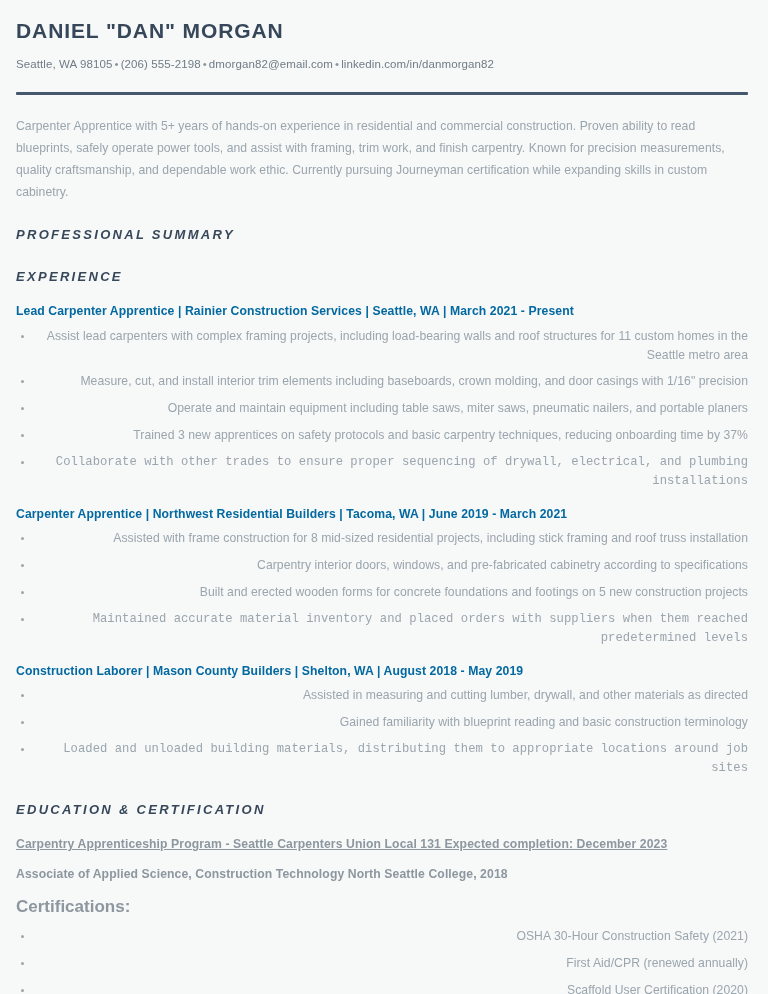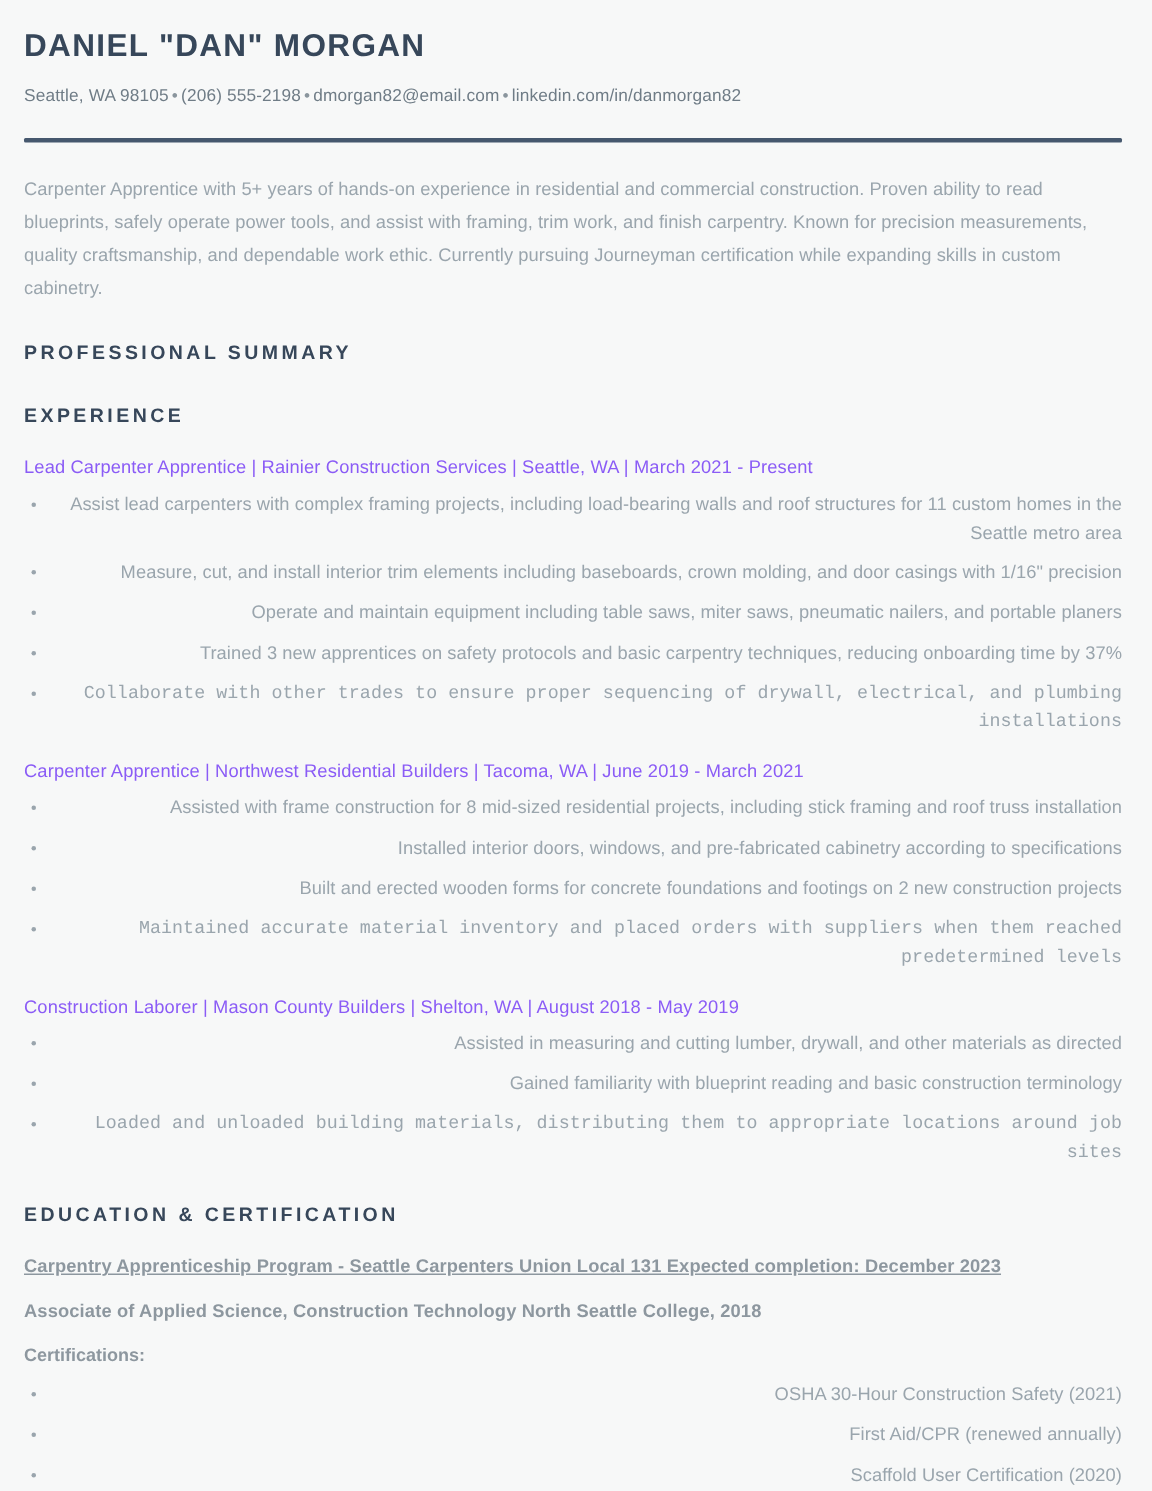--- a/index.html
+++ b/index.html
@@ -63,29 +63,30 @@
 
   
   .section { margin-top: 22px; }
   .section-title {
     font-size: 13px;
     font-weight: bold;
     color: #37475a;
     letter-spacing: 2.3px;
     margin: 0 0 4px 0;
     line-height: 1.5;
+    font-style: italic;
   }
 
   
   .job { margin-top: 14px; }
   .job:first-of-type { margin-top: 16px; }
   .job-title {
     font-size: 12.2px;
-    font-weight: normal;
-    color: #8b5cf6;
+    font-weight: bold;
+    color: #0369a1;
     letter-spacing: 0.1px;
     line-height: 1.5;
     margin: 0;
   }
   ul.bullets {
     list-style: none;
     margin: 6px 0 0 0;
     padding: 0;
     text-align: right;
   }
@@ -115,21 +116,21 @@
   .edu-line {
     font-size: 12.2px;
     font-weight: bold;
     color: #8d979f;
     letter-spacing: 0.1px;
     line-height: 1.5;
     margin: 0 0 11px 0;
   }
   .edu-line.first { margin-top: 16px; text-decoration: underline; }
   .cert-label {
-    font-size: 12px;
+    font-size: 17px;
     font-weight: bold;
     color: #8d979f;
     line-height: 1.5;
     margin: 0 0 8px 0;
   }
 </style>
 </head>
 <body>
 
 <div class="page">
@@ -161,22 +162,22 @@
         <li>Operate and maintain equipment including table saws, miter saws, pneumatic nailers, and portable planers</li>
         <li>Trained 3 new apprentices on safety protocols and basic carpentry techniques, reducing onboarding time by 37%</li>
         <li>Collaborate with other trades to ensure proper sequencing of drywall, electrical, and plumbing installations</li>
       </ul>
     </div>
 
     <div class="job">
       <p class="job-title">Carpenter Apprentice | Northwest Residential Builders | Tacoma, WA | June 2019 - March 2021</p>
       <ul class="bullets">
         <li>Assisted with frame construction for 8 mid-sized residential projects, including stick framing and roof truss installation</li>
-        <li>Installed interior doors, windows, and pre-fabricated cabinetry according to specifications</li>
-        <li>Built and erected wooden forms for concrete foundations and footings on 2 new construction projects</li>
+        <li>Carpentry interior doors, windows, and pre-fabricated cabinetry according to specifications</li>
+        <li>Built and erected wooden forms for concrete foundations and footings on 5 new construction projects</li>
         <li>Maintained accurate material inventory and placed orders with suppliers when them reached predetermined levels</li>
       </ul>
     </div>
 
     <div class="job">
       <p class="job-title">Construction Laborer | Mason County Builders | Shelton, WA | August 2018 - May 2019</p>
       <ul class="bullets">
         <li>Assisted in measuring and cutting lumber, drywall, and other materials as directed</li>
         <li>Gained familiarity with blueprint reading and basic construction terminology</li>
         <li>Loaded and unloaded building materials, distributing them to appropriate locations around job sites</li>

